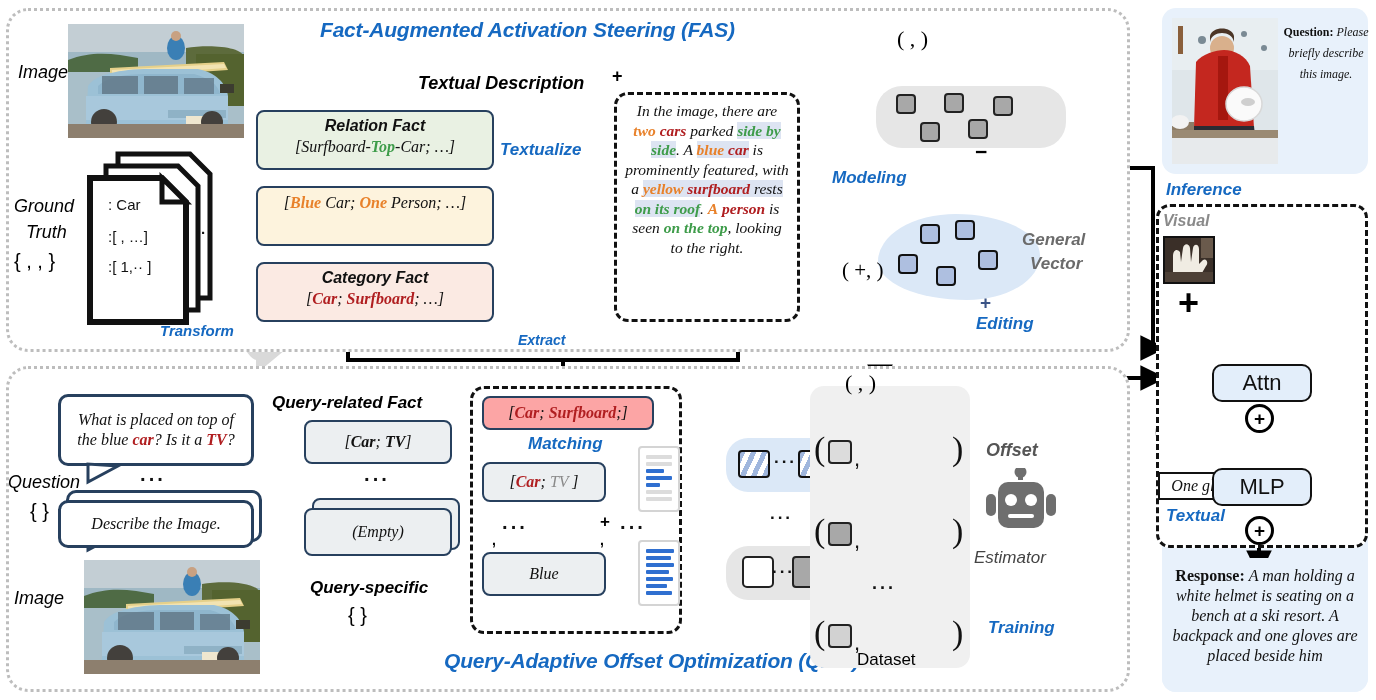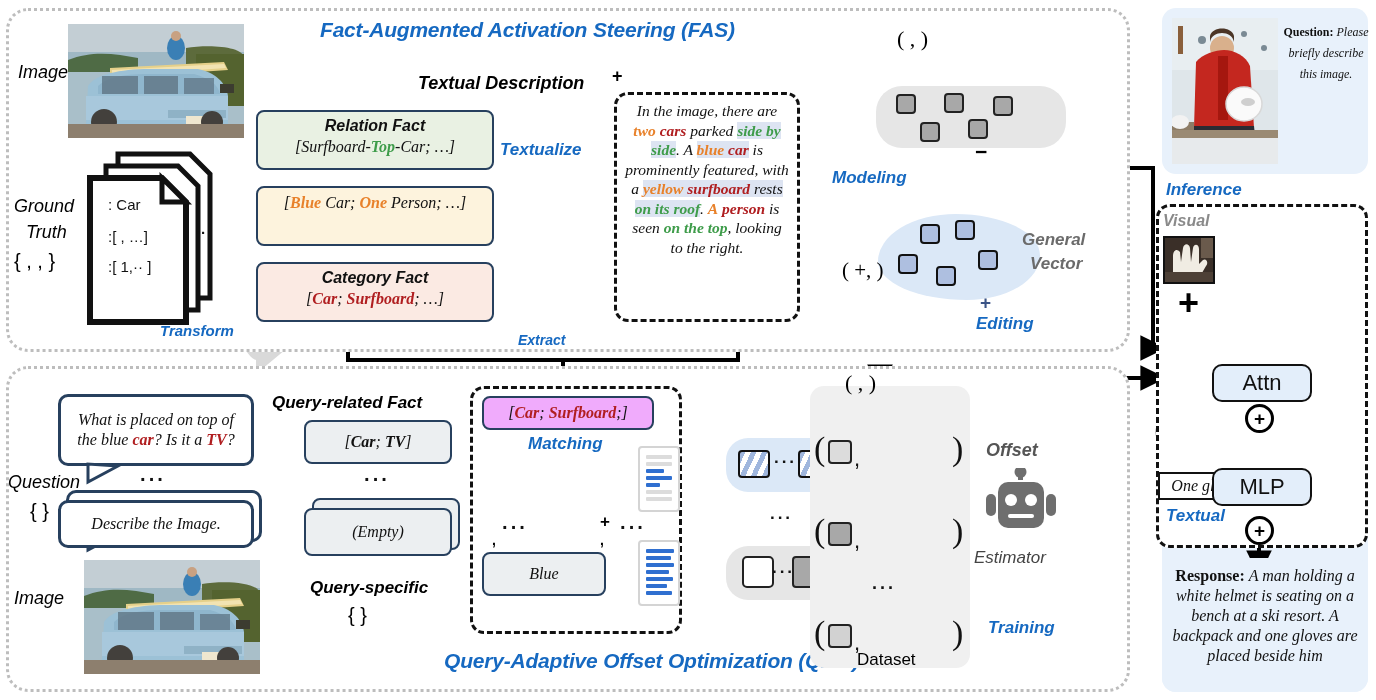--- a/index.html
+++ b/index.html
@@ -550,24 +550,27 @@
   <div class="gbox" style="left:312px; top:498px; width:148px; height:52px;"></div>
   <div class="gbox" style="left:304px; top:508px; width:148px; height:48px;">
     <span>(Empty)</span>
   </div>
 
   <div class="lbl-black" style="left:310px; top:578px; font-size:17px; font-style:italic;">Query-specific</div>
   <div class="lbl-italic" style="left:348px; top:604px; font-size:20px; font-style:normal;">{ }</div>
 
   <div class="panel-dashed" style="left:470px; top:386px; width:212px; height:248px;"></div>
 
-  <div class="gbox fb-red" style="left:482px; top:396px; width:172px; height:34px; background:#f0abfc;">
+  <div class="gbox fb-red" style="left:482px; top:396px; width:172px; height:34px; background:#fca5a5;">
     <span>[<span class="c-red">Car</span>; <span class="c-red">Surfboard</span>;]</span>
   </div>
   <div class="lbl-blue" style="left:528px; top:434px; font-size:17px;">Matching</div>
+  <div class="gbox" style="left:482px; top:462px; width:124px; height:40px;">
+    <span>[<span class="c-red">Car</span>; <span class="c-gray">TV</span> ]</span>
+  </div>
   <div class="ellip" style="left:502px; top:516px;">···</div>
   <div class="lbl-black" style="left:600px; top:512px; font-size:17px;">+</div>
   <div class="ellip" style="left:620px; top:516px;">···</div>
   <div class="lbl-black" style="left:492px; top:532px; font-size:14px;">,</div>
   <div class="lbl-black" style="left:600px; top:532px; font-size:14px;">,</div>
 
   <div class="gbox" style="left:482px; top:552px; width:124px; height:44px;">
     <span>Blue</span>
   </div>
 

